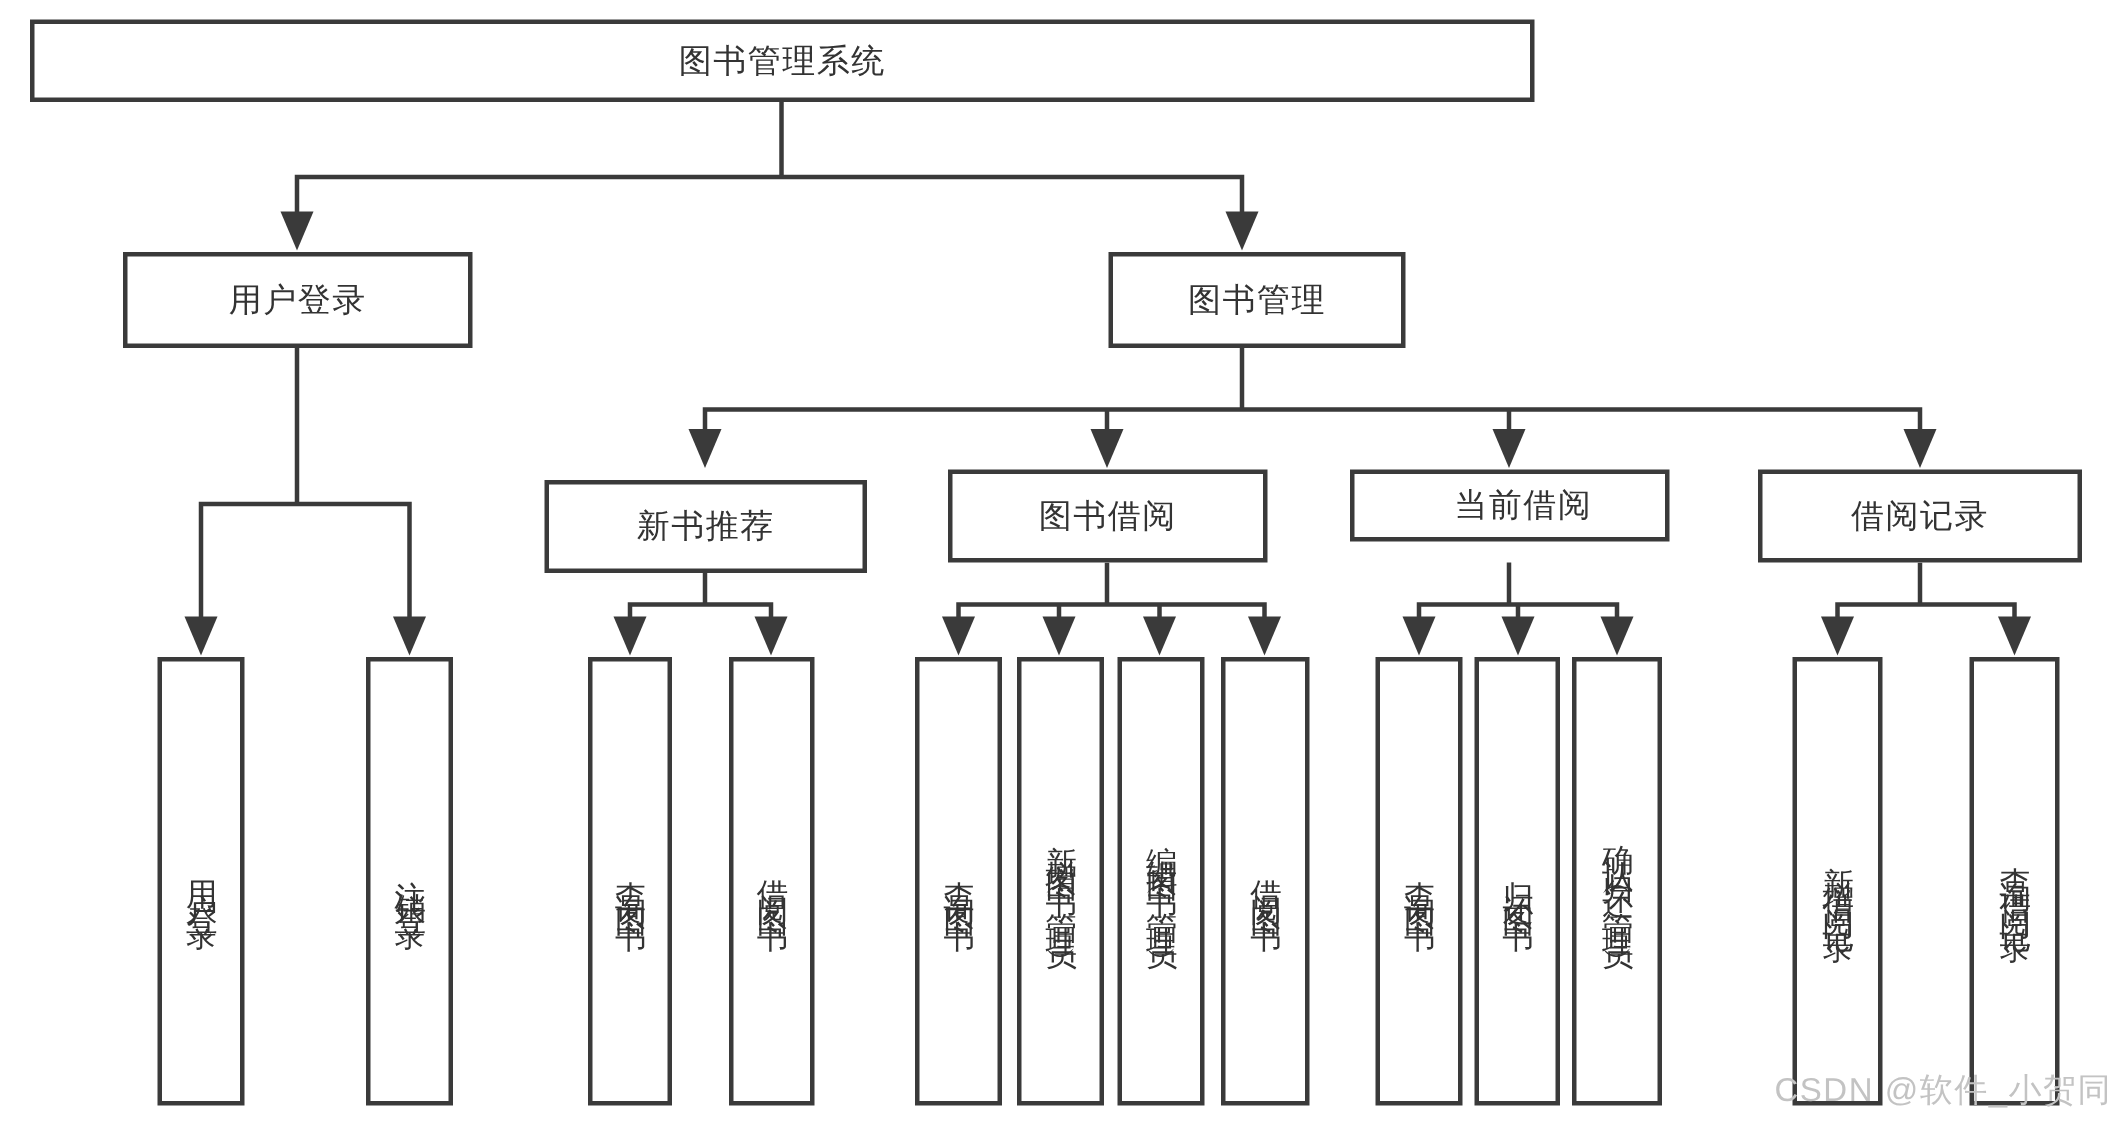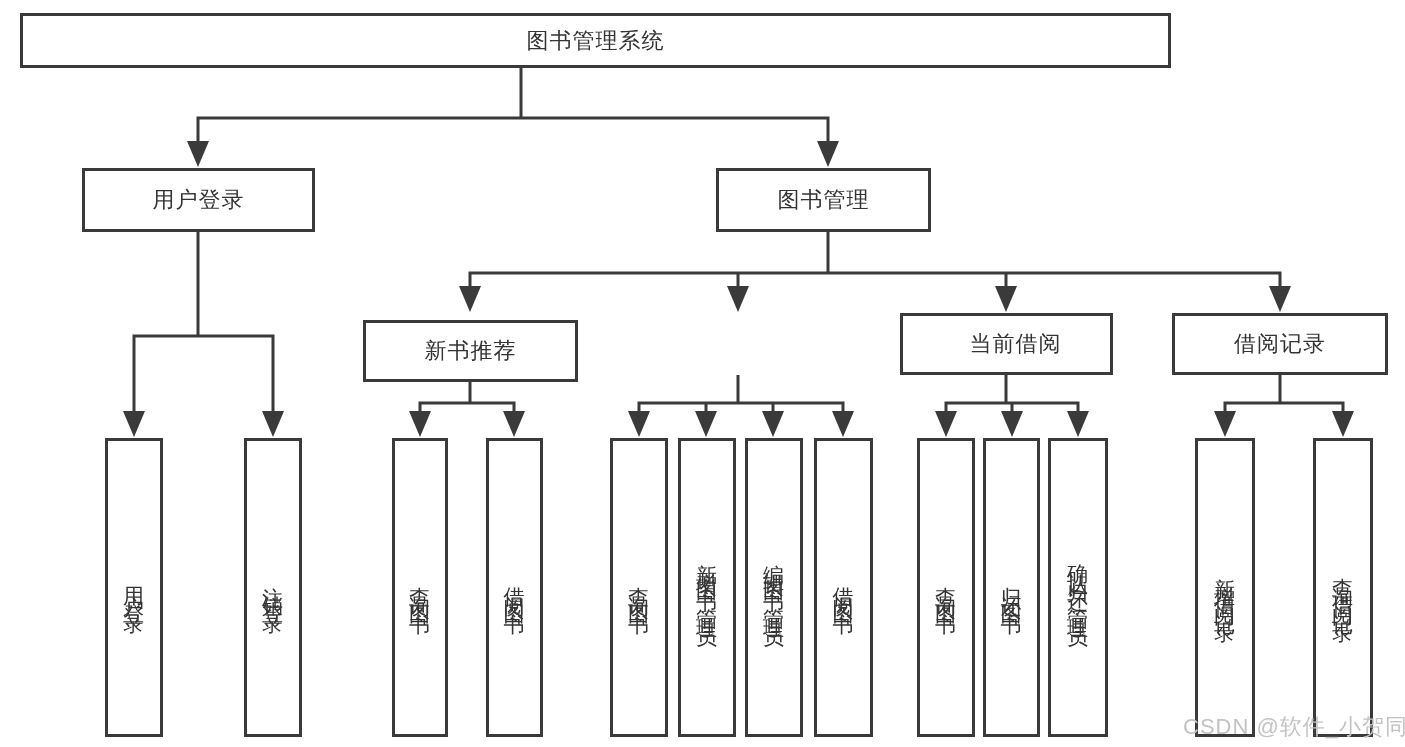--- a/index.html
+++ b/index.html
@@ -116,35 +116,38 @@
     </g>
 
     <g>
       <path d="M1280 375 V403"></path>
       <path d="M1225 415 V403 H1343 V415"></path>
       <polygon points="1214,411 1236,411 1225,437"></polygon>
       <polygon points="1332,411 1354,411 1343,437"></polygon>
     </g>
   </svg>
 
-  <div class="node node-h" style="left:20px; top:13px; width:1151px; height:55px;">
+  <div class="node node-h" style="left:20px; top:13px; width:1003px; height:55px;">
     <span>图书管理系统</span>
   </div>
 
   <div class="node node-h" style="left:82px; top:168px; width:233px; height:64px;">
     <span>用户登录</span>
   </div>
-  <div class="node node-h" style="left:716px; top:168px; width:215px; height:64px;">
+  <div class="node node-h" style="left:739px; top:168px; width:198px; height:64px;">
     <span>图书管理</span>
   </div>
 
   <div class="node node-h" style="left:363px; top:320px; width:215px; height:62px;">
     <span>新书推荐</span>
   </div>
-  <div class="node node-h" style="left:900px; top:313px; width:213px; height:62px;padding-left:18px;">
+  <div class="node node-h" style="left:632px; top:313px; width:213px; height:62px;">
+    <span>图书借阅</span>
+  </div>
+  <div class="node node-h" style="left:900px; top:313px; width:213px; height:48px;padding-left:18px;">
     <span>当前借阅</span>
   </div>
   <div class="node node-h" style="left:1172px; top:313px; width:216px; height:62px;">
     <span>借阅记录</span>
   </div>
 
   <div class="node node-v" style="left:105px; top:438px; width:58px; height:299px;">
     <span>用户登录</span>
   </div>
   <div class="node node-v" style="left:244px; top:438px; width:58px; height:299px;">

